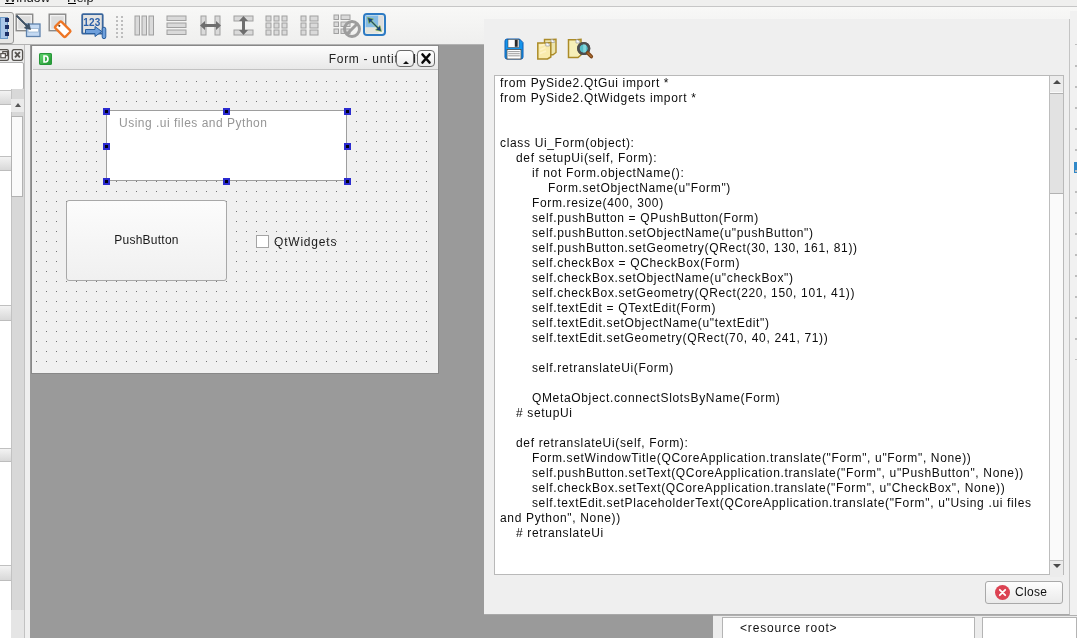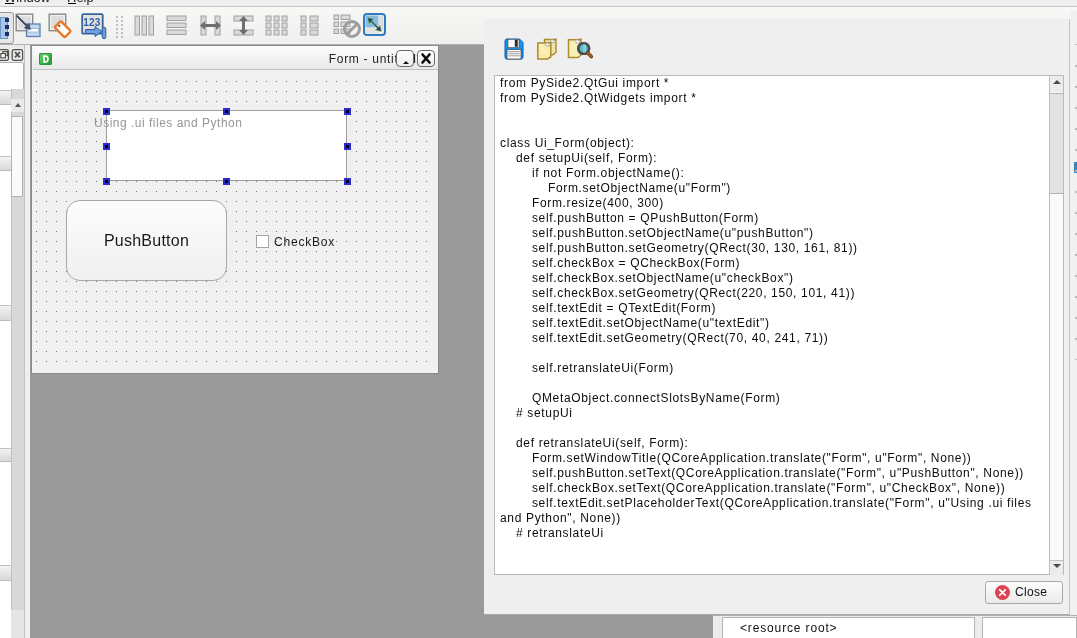--- a/index.html
+++ b/index.html
@@ -12,22 +12,22 @@
 #fwin{left:31px;top:45px;width:406px;height:327px;border:1.5px solid #888;background:#f1f1f1;}
 #ftitle{left:0.5px;top:0.5px;width:405px;height:23px;background:linear-gradient(#fdfdfd,#e8e8e8);border-bottom:1px solid #c2c2c2;}
 #fclient{left:5px;top:25px;width:400px;height:300px;background-color:#f0f0f0;}
 #fdots{left:36px;top:76px;width:400px;height:294px;
  background-image:radial-gradient(circle 1px at 5.5px 5.5px,#747474 0.45px,rgba(0,0,0,0) 0.95px);
  background-size:10px 10px;background-position:-5px 0px;}
 .winbtn{width:16px;height:15px;border:1px solid #6a6a6a;border-radius:4px;background:linear-gradient(#ffffff,#ececec);}
 
 #textedit{left:106px;top:110px;width:239px;height:69px;background:#fff;border:1px solid #9e9e9e;}
 .hdl{width:7px;height:7px;background:#000014;border:2px solid #2b2bd0;box-sizing:border-box;}
-#pushbtn{left:66px;top:200px;width:159px;height:79px;border:1px solid #a8a8a8;border-radius:14px;
- background:linear-gradient(#fcfcfc,#f0f0f0);text-align:center;line-height:79px;font-size:16px;letter-spacing:0.25px;color:#1a1a1a;}
+#pushbtn{left:66px;top:200px;width:159px;height:79px;border:1px solid #a8a8a8;border-radius:3px;
+ background:linear-gradient(#fcfcfc,#f0f0f0);text-align:center;line-height:79px;font-size:12px;letter-spacing:0.25px;color:#1a1a1a;}
 #cbind{left:256px;top:235px;width:11px;height:11px;background:#fff;border:1px solid #a4a4a4;}
 #cbtext{left:274px;top:235px;font-size:12px;letter-spacing:0.8px;color:#1a1a1a;}
 
 #dlg{left:484px;top:19px;width:586px;height:596px;background:#efefef;border-right:1px solid #c4c4c4;border-bottom:1px solid #a8a8a8;box-sizing:border-box;}
 #codearea{left:494px;top:74.5px;width:570px;height:500px;background:#fff;border:1px solid #b9b9b9;box-sizing:border-box;}
 #code{left:500px;top:76px;font-size:12px;line-height:15px;letter-spacing:0.66px;color:#0c0c0c;margin:0;font-family:"Liberation Sans",sans-serif;}
 #vsb{left:1049px;top:75.5px;width:14px;height:498px;background:#fafafa;border-left:1px solid #bdbdbd;box-sizing:border-box;}
 .sbtn{left:1050px;width:13px;height:16px;background:#ececec;}
 #sthumb{left:1050px;top:93px;width:13px;height:101px;background:#e2e2e2;border-top:1px solid #b2b2b2;border-bottom:1px solid #b2b2b2;box-sizing:border-box;}
 #closebtn{left:985px;top:581px;width:78px;height:23px;border:1px solid #a9a9a9;border-radius:3px;
@@ -204,32 +204,32 @@
 <div class="abs winbtn" style="left:396px;top:50px;"></div>
 <div class="abs winbtn" style="left:416.5px;top:50px;"></div>
 <div class="abs" style="left:402.5px;top:60.5px;width:0;height:0;border-left:3px solid rgba(0,0,0,0);border-right:3px solid rgba(0,0,0,0);border-bottom:3.5px solid #111;"></div>
 <svg class="abs" style="left:416.5px;top:50px;" width="18" height="17" viewBox="0 0 18 17">
   <path d="M5.5 4.5 L12.5 12.5 M12.5 4.5 L5.5 12.5" stroke="#0a0a0a" stroke-width="2.6" stroke-linecap="round"></path>
 </svg>
 <div class="abs" id="fclient" style="left:36px;top:70px;"></div>
 <div class="abs" id="fdots"></div>
 
 <div class="abs" id="textedit"></div>
-<div class="abs" style="left:94px;top:116px;font-size:12px;letter-spacing:0.5px;color:#969696;">Using .ui files and Python</div>
+<div class="abs" style="left:119px;top:116px;font-size:12px;letter-spacing:0.5px;color:#969696;">Using .ui files and Python</div>
 <div class="abs hdl" style="left:102.5px;top:107.5px;"></div>
 <div class="abs hdl" style="left:223px;top:107.5px;"></div>
 <div class="abs hdl" style="left:343.5px;top:107.5px;"></div>
 <div class="abs hdl" style="left:102.5px;top:142.5px;"></div>
 <div class="abs hdl" style="left:343.5px;top:142.5px;"></div>
 <div class="abs hdl" style="left:102.5px;top:177.5px;"></div>
 <div class="abs hdl" style="left:223px;top:177.5px;"></div>
 <div class="abs hdl" style="left:343.5px;top:177.5px;"></div>
 <div class="abs" id="pushbtn">PushButton</div>
 <div class="abs" id="cbind"></div>
-<div class="abs" id="cbtext">CheckBox</div>
+<div class="abs" id="cbtext">QtWidgets</div>
 
 <div class="abs" id="dlg"></div>
 
 <svg class="abs" style="left:504px;top:38px;" width="20" height="22" viewBox="0 0 20 22">
   <path d="M1 3 Q1 1 3 1 L15.5 1 L19 4.5 L19 19 Q19 21 17 21 L3 21 Q1 21 1 19 Z" fill="#1494ec" stroke="#0c5cb4" stroke-width="1"></path>
   <rect x="4" y="1.4" width="11" height="8.1" fill="#fdfdfd" stroke="#333" stroke-width="0.5"></rect>
   <rect x="10.8" y="1.8" width="2.9" height="7" fill="#2a2a2a"></rect>
   <rect x="3" y="11.5" width="14" height="9.5" fill="#ffffff" stroke="#4a4a4a" stroke-width="0.8"></rect>
   <g stroke="#a2a2a2" stroke-width="1.1">
     <path d="M4.2 13.6 L15.8 13.6"></path>

